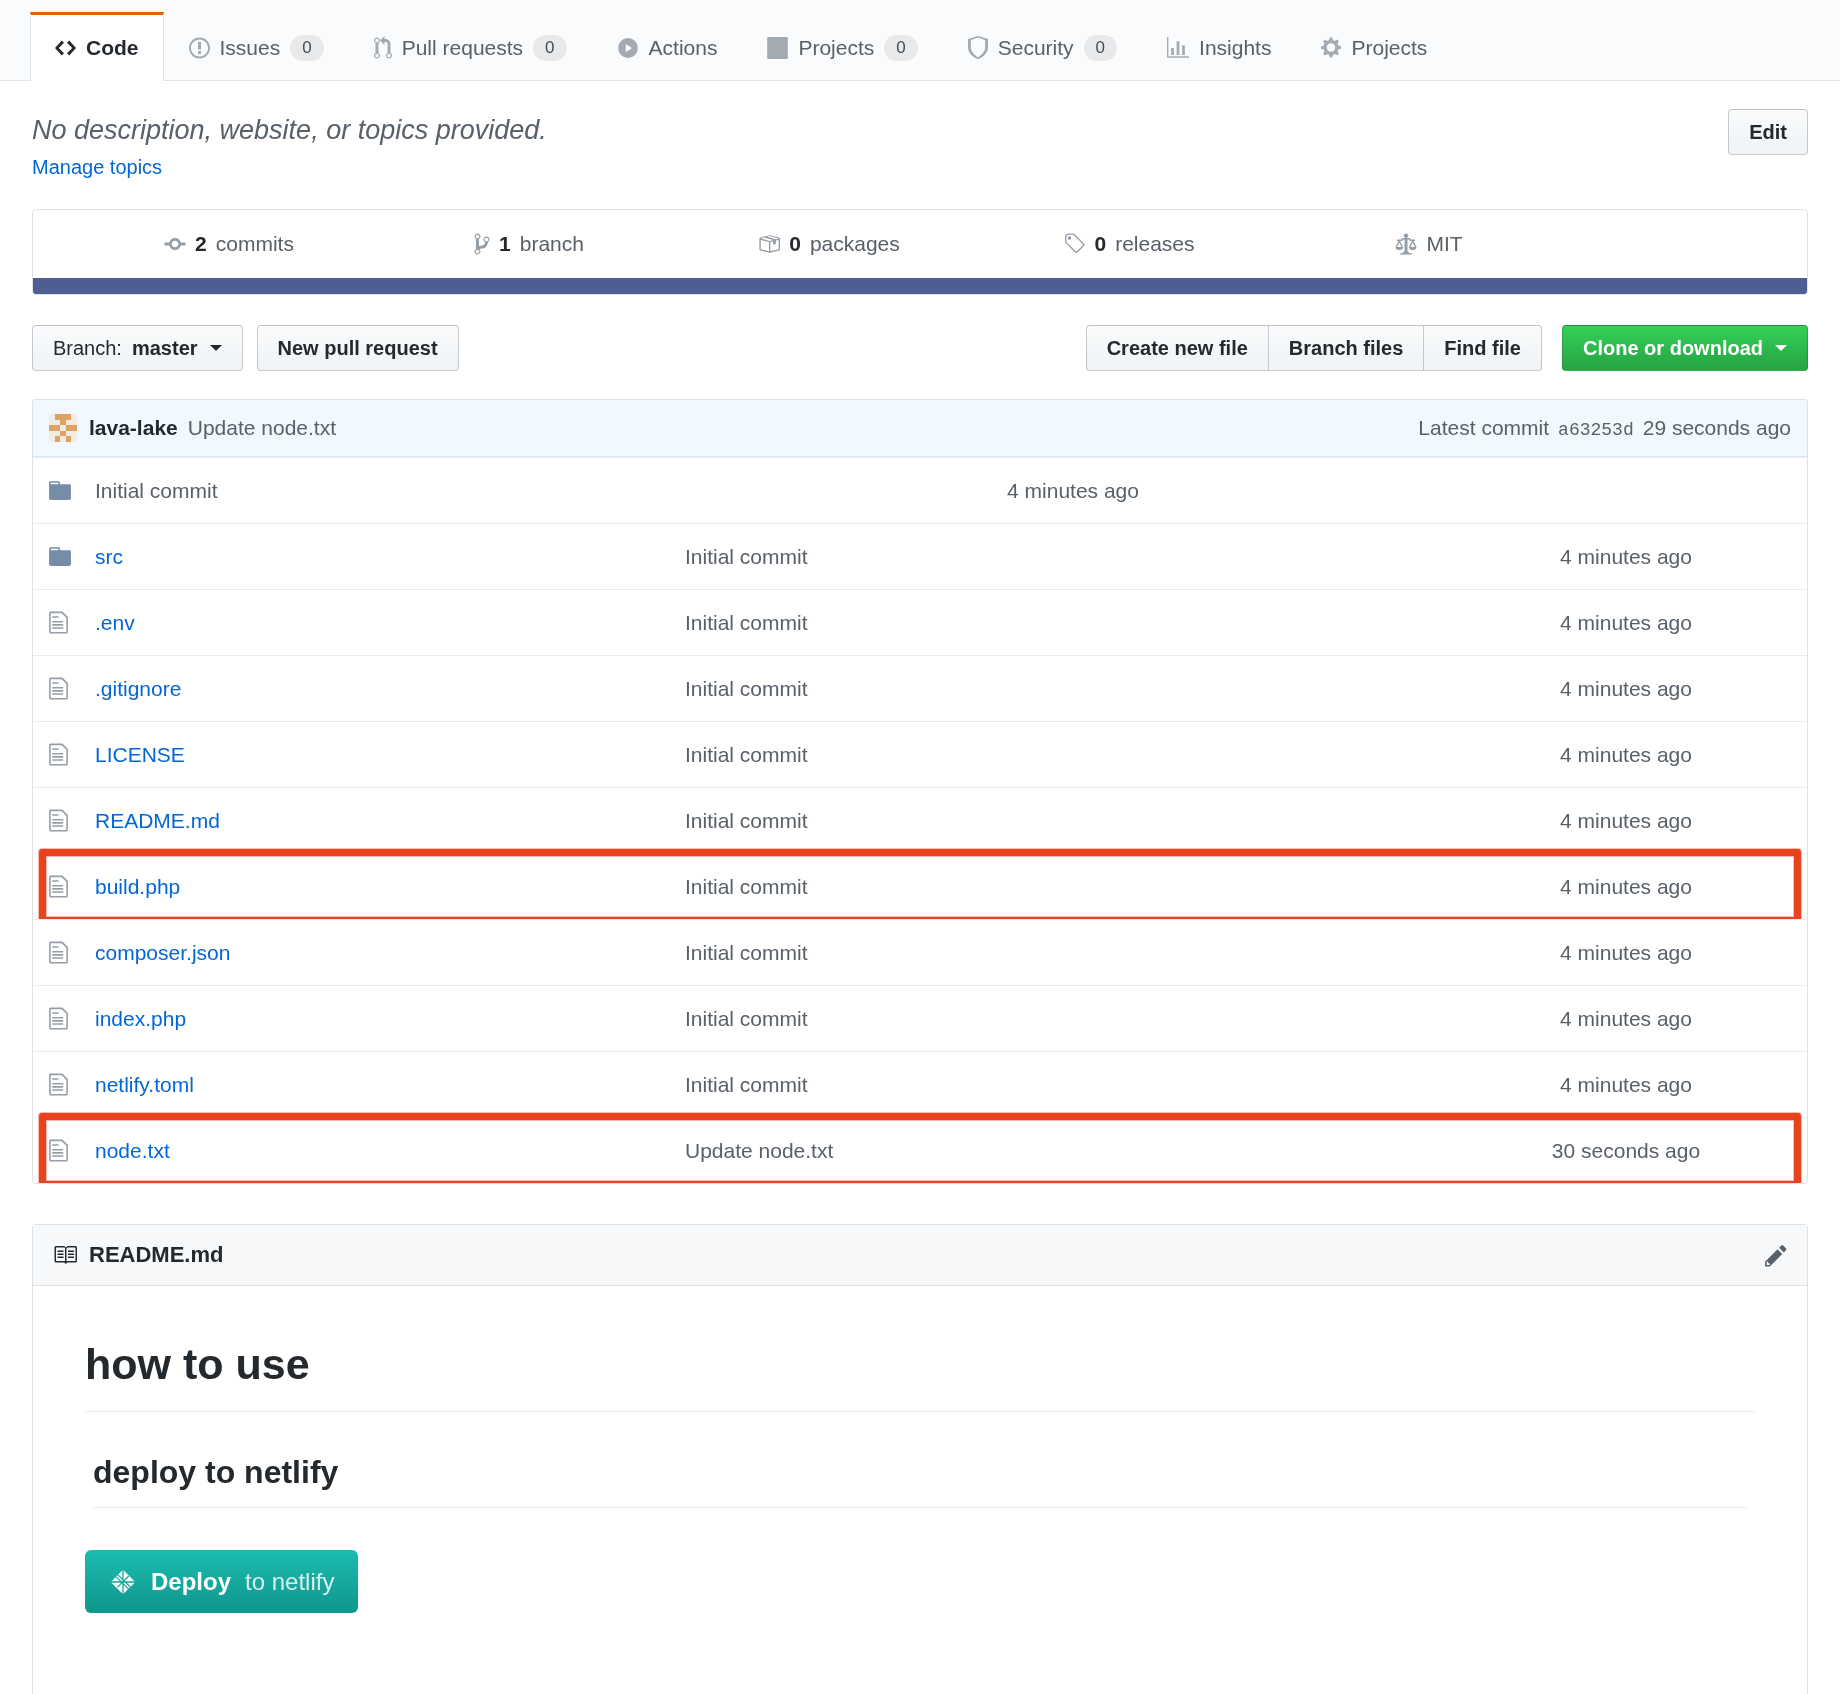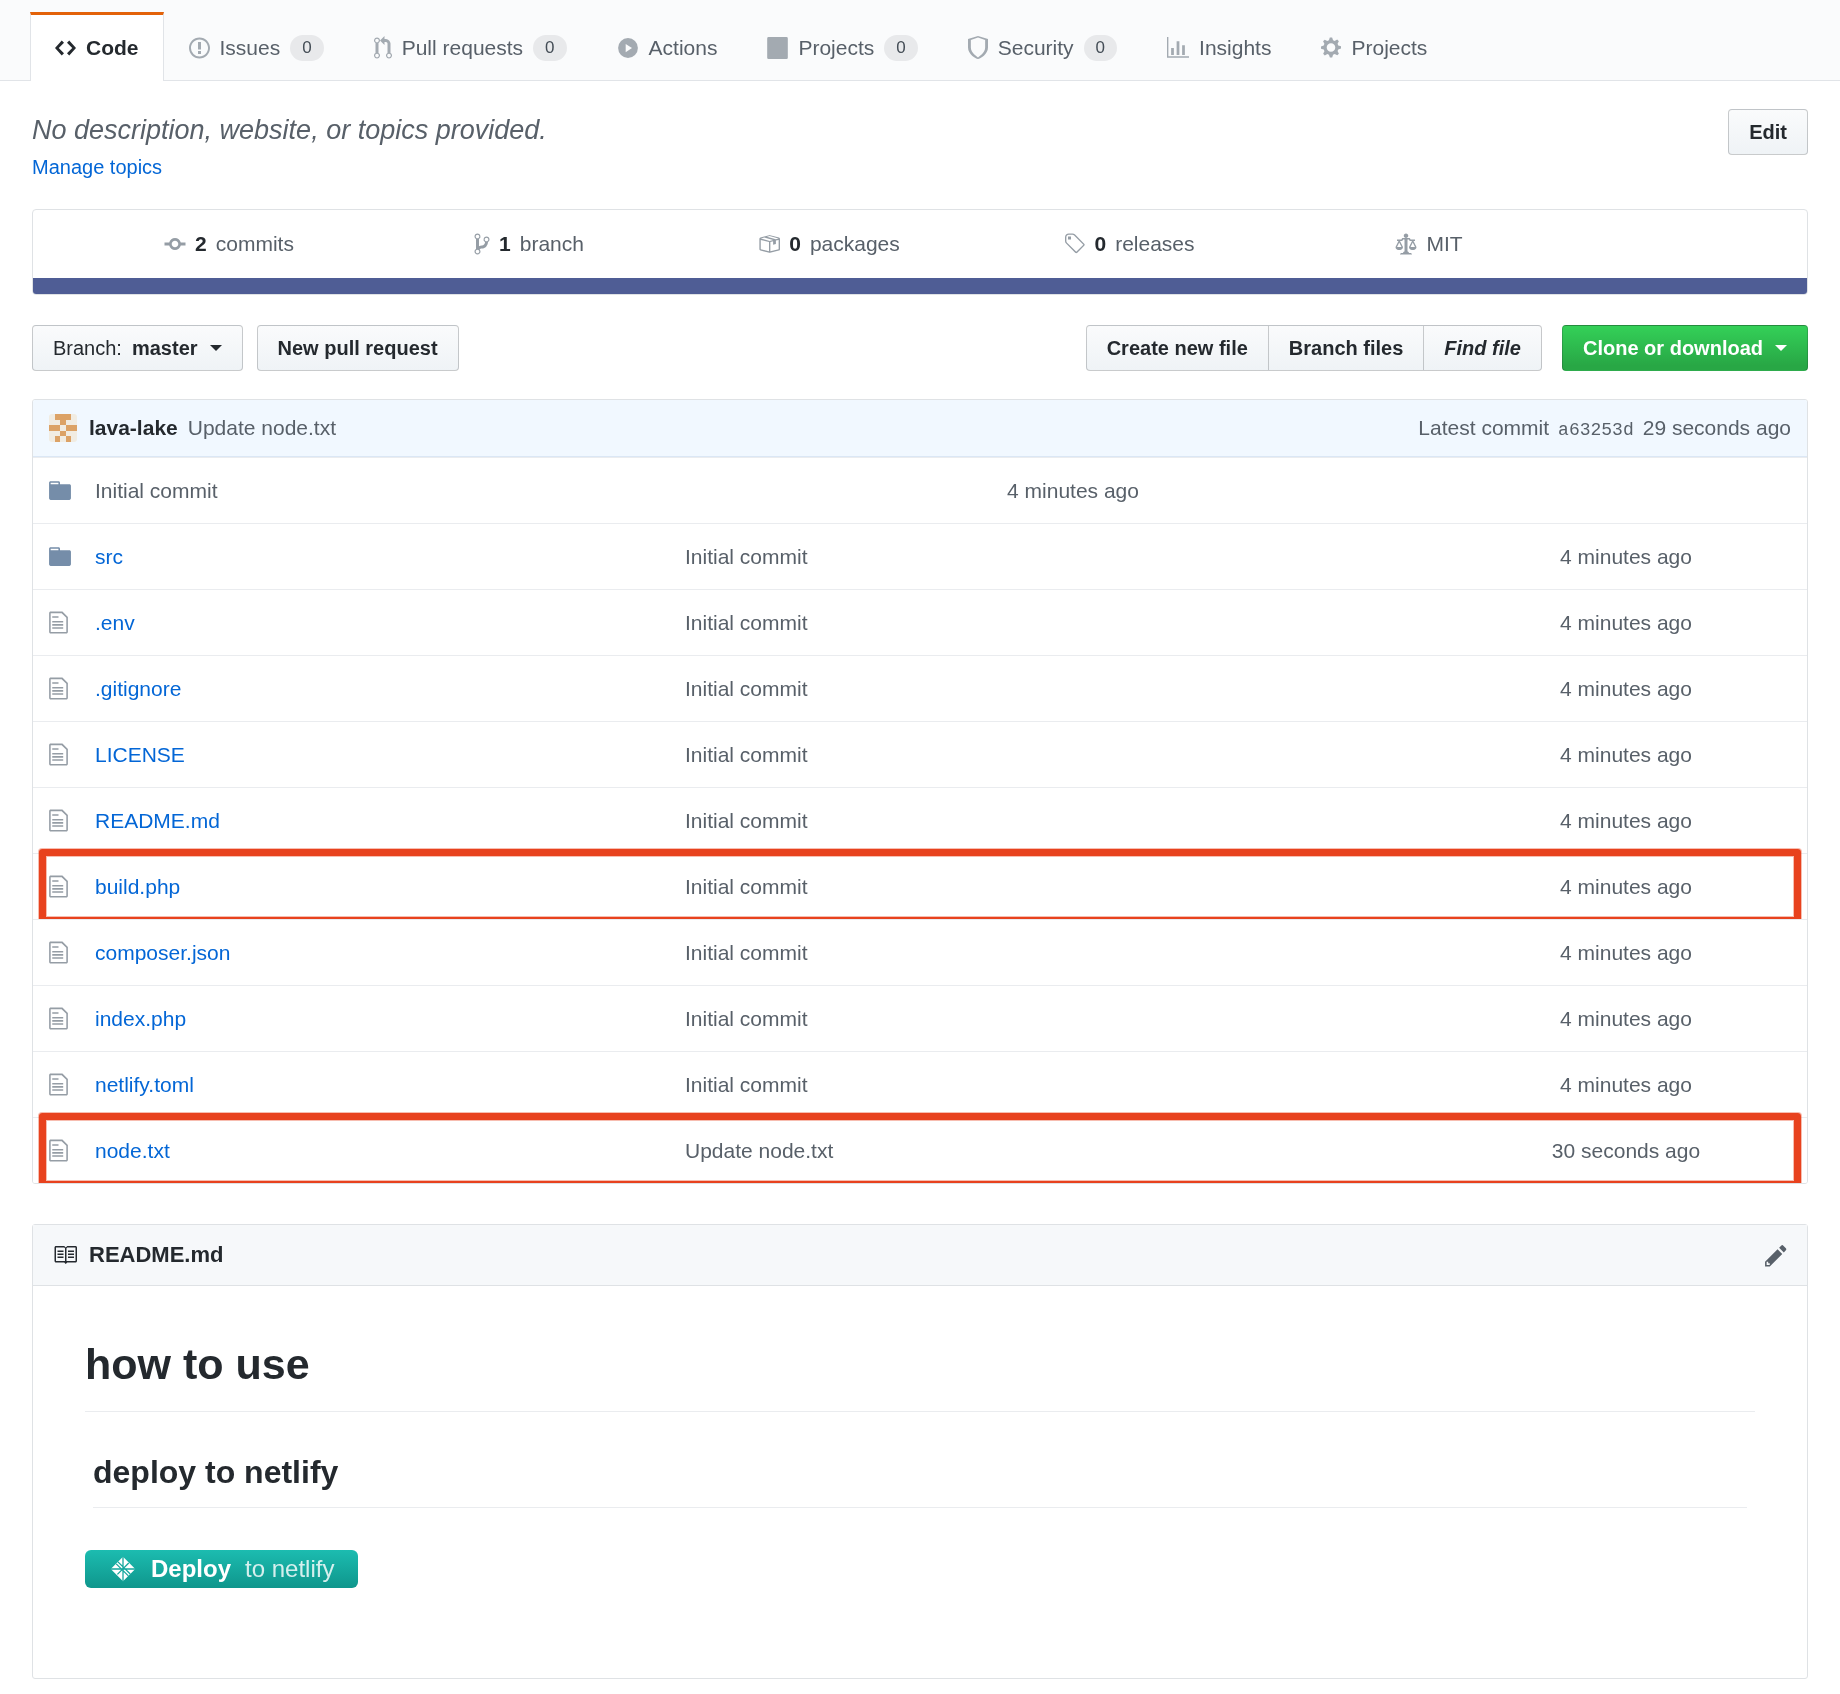--- a/index.html
+++ b/index.html
@@ -81,21 +81,21 @@
   .branch-btn .normal { font-weight:normal; }
   .caret {
     display:inline-block; width:0; height:0;
     border-top:6px solid currentColor;
     border-left:6px solid transparent; border-right:6px solid transparent;
     margin-left:2px;
   }
   .btn-group { display:flex; }
   .btn-group .btn { border-radius:0; border-left-width:0; }
   .btn-group .btn:first-child { border-radius:4px 0 0 4px; border-left-width:1px; }
-  .btn-group .btn:last-child { border-radius:0 4px 4px 0;font-style:italic; }
+  .btn-group .btn:last-child { border-radius:0 4px 4px 0; }
   .btn-primary {
     margin-left:20px;
     color:#fff;
     background:linear-gradient(-180deg,#34d058,#28a745 90%);
     border:1px solid rgba(27,31,35,.2);
   }
 
   
   .files-box {
     margin:28px 32px 0;
@@ -152,21 +152,21 @@
     font-size:43px; font-weight:600;
     border-bottom:1px solid #eaecef;
   }
   .readme-body h2 {
     margin:0 8px 42px; padding-bottom:16px;
     font-size:32px; font-weight:600;
     border-bottom:1px solid #eaecef;
   }
   .deploy-btn {
     display:inline-flex; align-items:center; gap:14px;
-    height:38px; padding:0 24px;
+    height:63px; padding:0 24px;
     background:linear-gradient(180deg,#1cbcb0,#0f968c);
     border-radius:6px; cursor:pointer;
     font-size:24px; color:#fff;
   }
   .deploy-btn .strong { font-weight:bold; }
   .deploy-btn .rest { color:rgba(255,255,255,.82); }
 </style>
 </head>
 <body>
 

